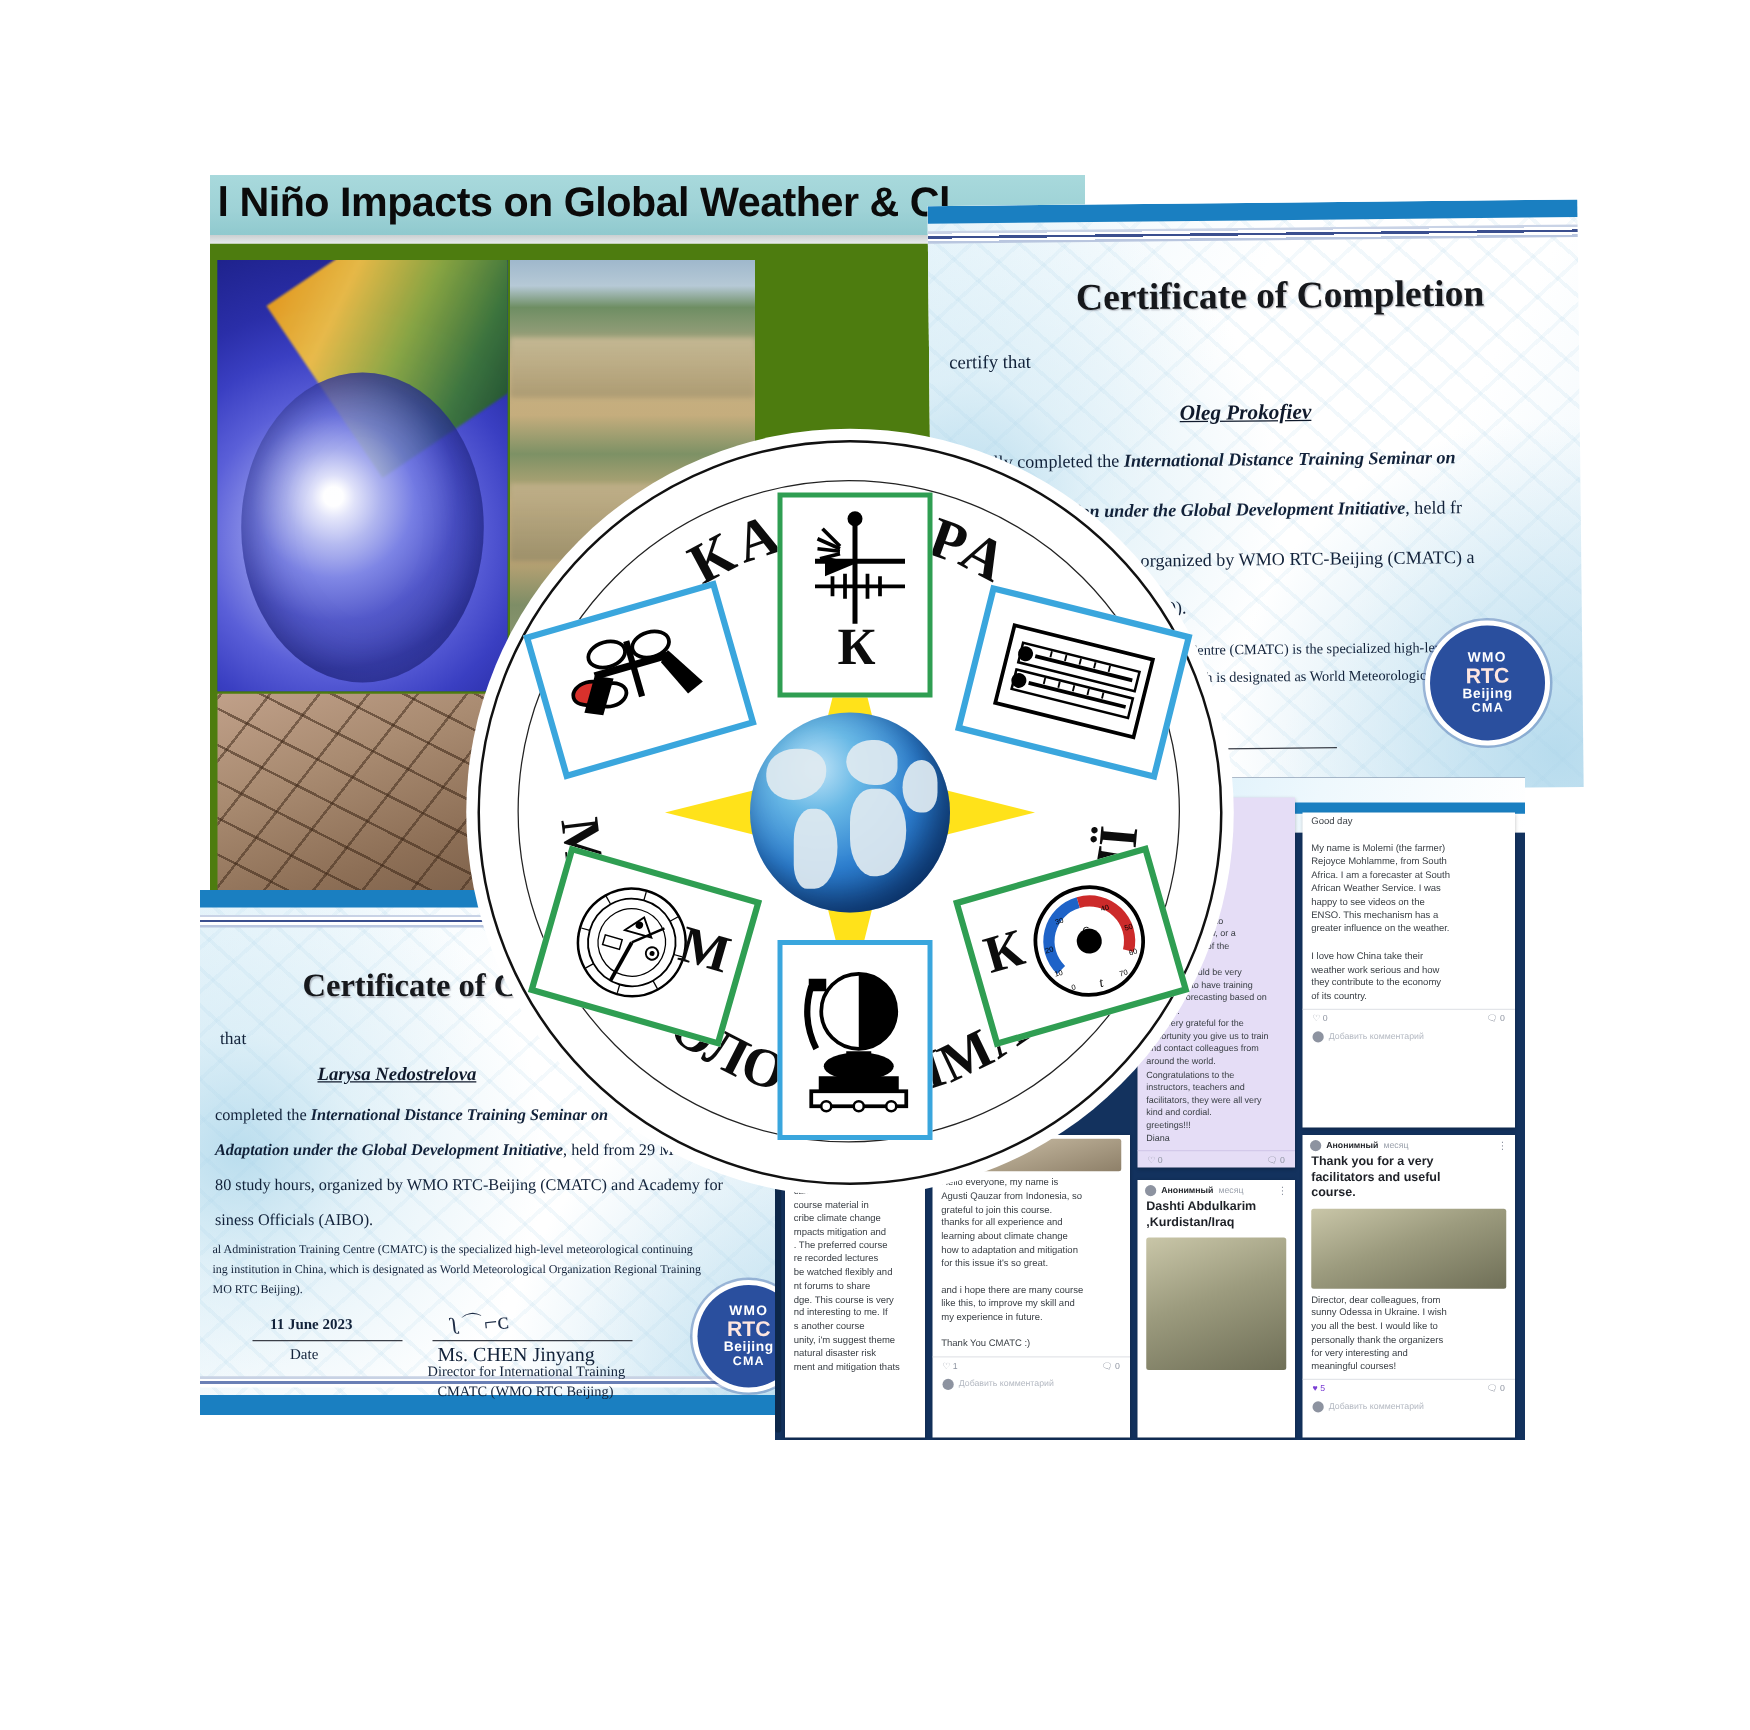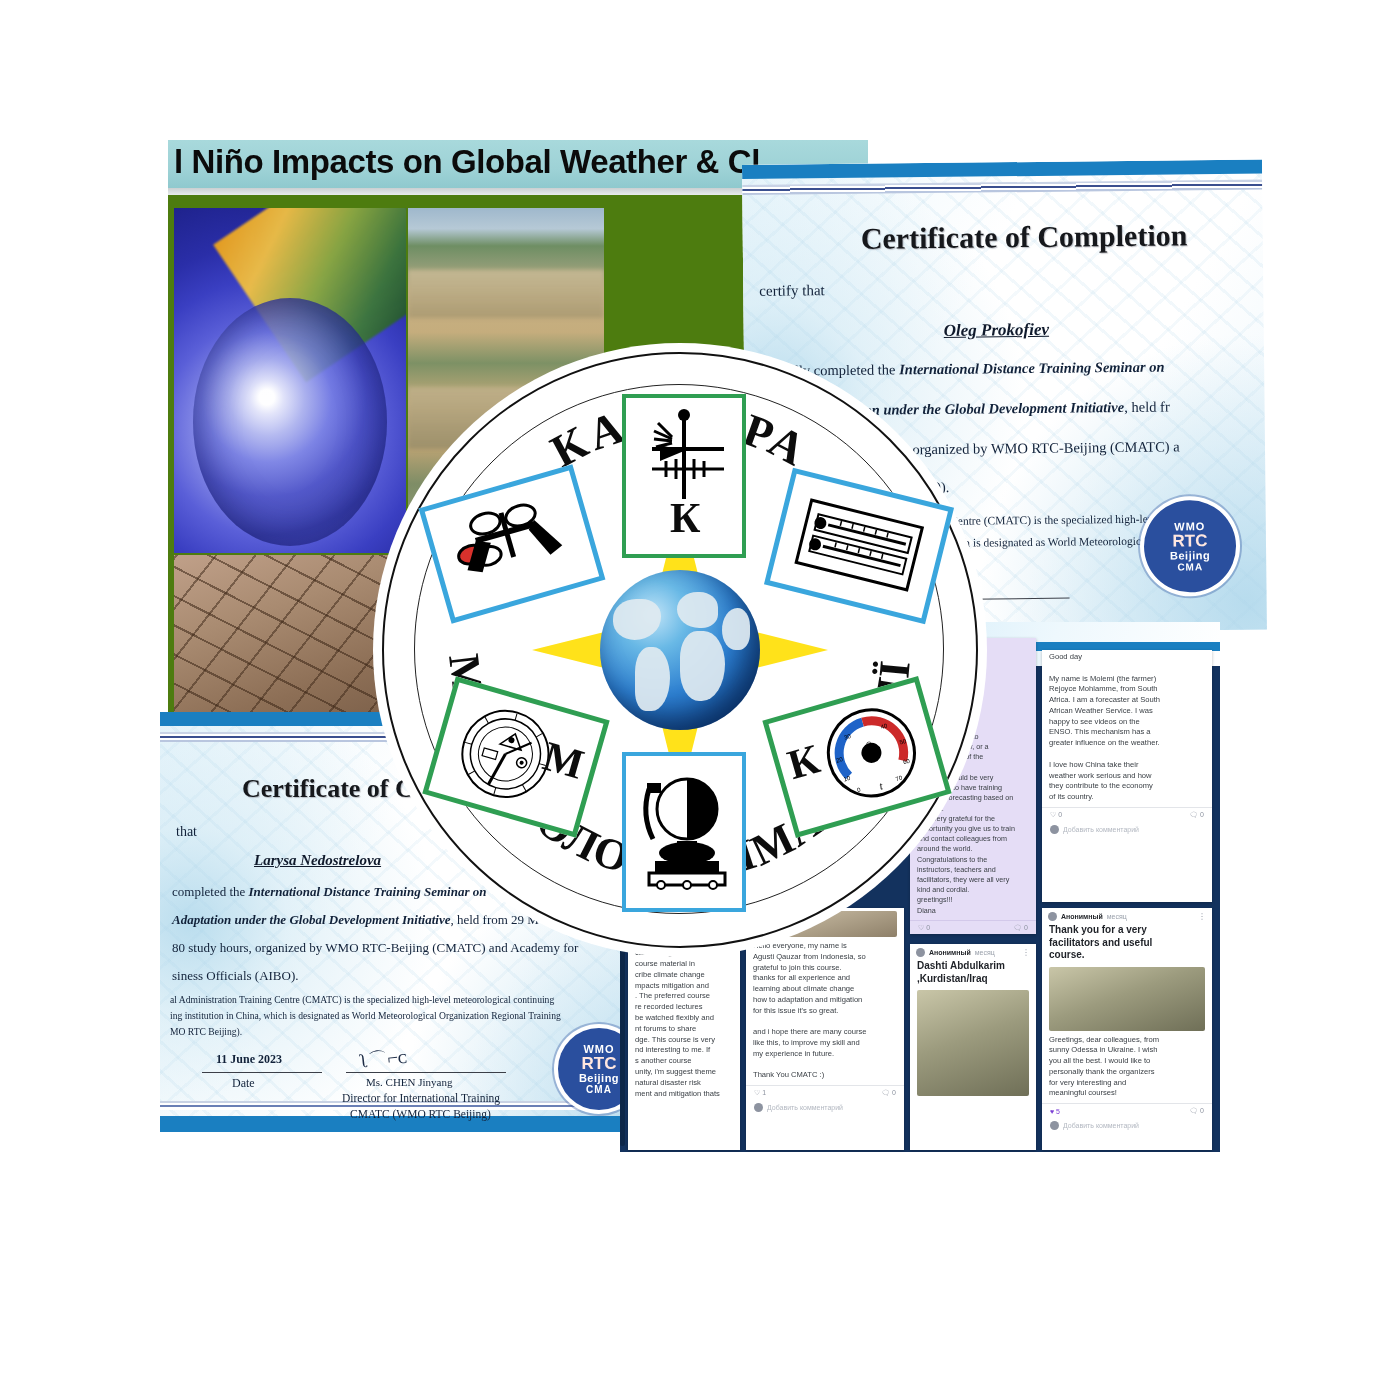--- a/index.html
+++ b/index.html
@@ -223,21 +223,21 @@
     <div class="cert-body" style="position:absolute;left:10px;top:298px;font-size:9.6px;white-space:nowrap;">ing institution in China, which is designated as World Meteorological Organization Regional Training</div>
     <div class="cert-body" style="position:absolute;left:10px;top:314px;font-size:9.6px;">MO RTC Beijing).</div>
 
     <div class="cert-body" style="position:absolute;left:56px;top:340px;font-size:12px;font-weight:bold;">11 June 2023</div>
     <div class="sig-line" style="position:absolute;left:42px;top:360px;width:120px;"></div>
     <div class="cert-body" style="position:absolute;left:72px;top:364px;font-size:12px;">Date</div>
 
     <div style="position:absolute;left:200px;top:334px;font-family:'Liberation Serif',serif;
                 font-size:19px;color:#1b2a44;transform:rotate(-6deg);">ʅ⌒⌐ᴄ</div>
     <div class="sig-line" style="position:absolute;left:186px;top:360px;width:160px;"></div>
-    <div class="cert-body" style="position:absolute;left:206px;top:364px;font-size:11px;">Ms. CHEN Jinyang</div>
+    <div class="cert-body" style="position:absolute;left:190px;top:364px;font-size:16px;">Ms. CHEN Jinyang</div>
     <div class="cert-body" style="position:absolute;left:182px;top:380px;font-size:11.5px;">Director for International Training</div>
     <div class="cert-body" style="position:absolute;left:190px;top:396px;font-size:11.5px;">CMATC (WMO RTC Beijing)</div>
 
     <div class="wmo-seal" style="left:398px;top:316px;width:82px;height:82px;">
       <div class="w1">WMO</div>
       <div class="w2">RTC</div>
       <div class="w3">Beijing</div>
       <div class="w4">CMA</div>
     </div>
   </div>
@@ -373,21 +373,21 @@
       <div class="cmt-hdr">
         <span class="avatar-dot"></span>
         <span class="cmt-author">Анонимный</span>
         <span class="cmt-time">месяц</span>
         <span class="cmt-dots">⋮</span>
       </div>
       <div class="cmt-title" style="white-space:pre-line;">Thank you for a very
 facilitators and useful
 course.</div>
       <div class="cmt-photo" style="height:64px;"></div>
-      <div class="cmt-text">Greetings, dear colleagues, from
+      <div class="cmt-text">Director, dear colleagues, from
 sunny Odessa in Ukraine. I wish
 you all the best. I would like to
 personally thank the organizers
 for very interesting and
 meaningful courses!</div>
       <div class="cmt-actions">
         <span class="heart">♥ <span>5</span></span>
         <span>🗨 <span>0</span></span>
       </div>
       <div class="cmt-add">

